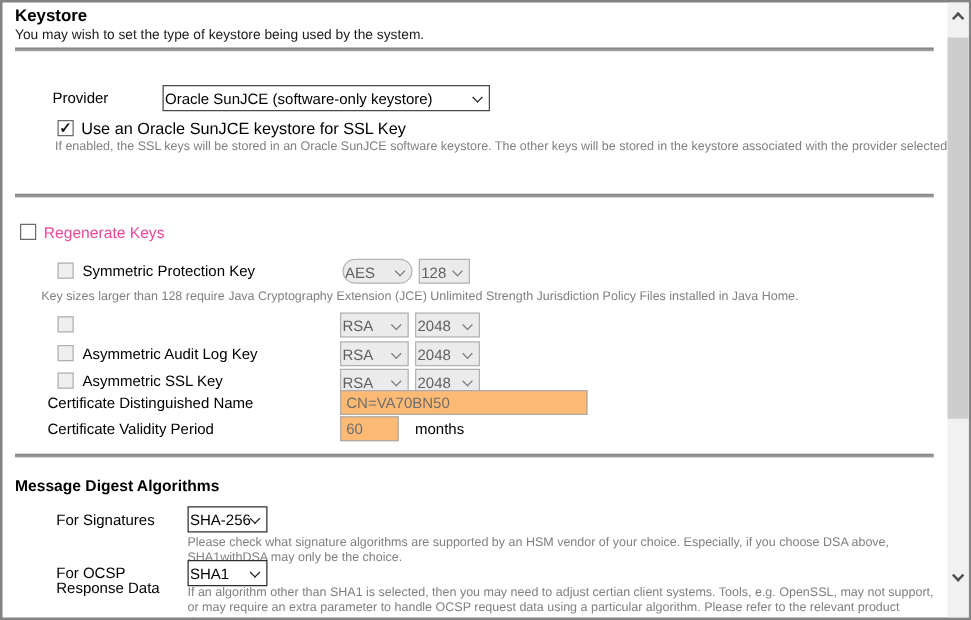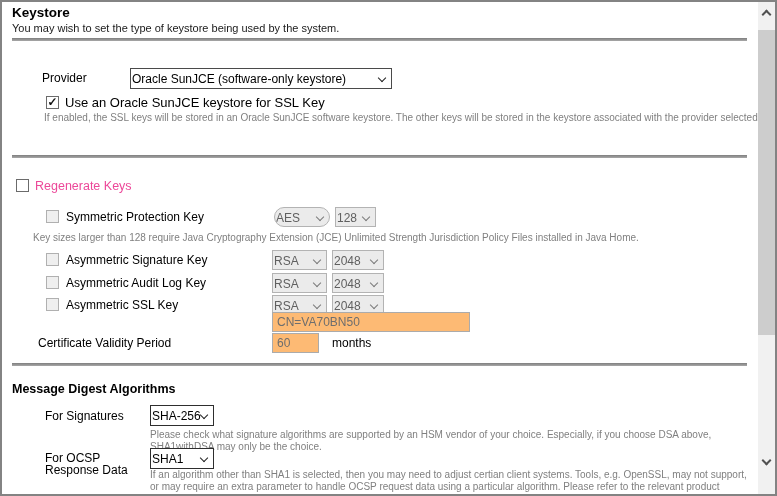--- a/index.html
+++ b/index.html
@@ -85,21 +85,20 @@
     <span>AES</span>
     <span class="chev-sm"></span>
   </div>
   <div class="select disabled" style="left:333px; top:205px; width:41px;">
     <span>128</span>
     <span class="chev-sm"></span>
   </div>
   <div class="abs help" style="left:31px; top:230px;">Key sizes larger than 128 require Java Cryptography Extension (JCE) Unlimited Strength Jurisdiction Policy Files installed in Java Home.</div>
 
   <div class="cb disabled" style="left:44px; top:251px;"></div>
-  <div class="abs label" style="left:64px; top:251px;">Asymmetric Signature Key</div>
   <div class="select disabled" style="left:270px; top:248px; width:55px;">
     <span>RSA</span>
     <span class="chev-sm"></span>
   </div>
   <div class="select disabled" style="left:330px; top:248px; width:52px;">
     <span>2048</span>
     <span class="chev-sm"></span>
   </div>
 
   <div class="cb disabled" style="left:44px; top:274px;"></div>
@@ -117,20 +116,21 @@
   <div class="abs label" style="left:64px; top:296px;">Asymmetric SSL Key</div>
   <div class="select disabled" style="left:270px; top:293px; width:55px;">
     <span>RSA</span>
     <span class="chev-sm"></span>
   </div>
   <div class="select disabled" style="left:330px; top:293px; width:52px;">
     <span>2048</span>
     <span class="chev-sm"></span>
   </div>
 
+  <div class="abs label" style="left:36px; top:313px;">Certificate Distinguished Name</div>
   <input class="txt" style="left: 270px; top: 310px; width: 198px;" readonly="" value="CN=VA70BN50">
 
   <div class="abs label" style="left:36px; top:334px;">Certificate Validity Period</div>
   <input class="txt" style="left: 270px; top: 331px; width: 47px;" readonly="" value="60">
   <div class="abs label" style="left:330px; top:334px;">months</div>
 
   <div class="divider" style="top:361px;"></div>
 
   <div class="abs section-head" style="left:10px; top:380px;">Message Digest Algorithms</div>
 

